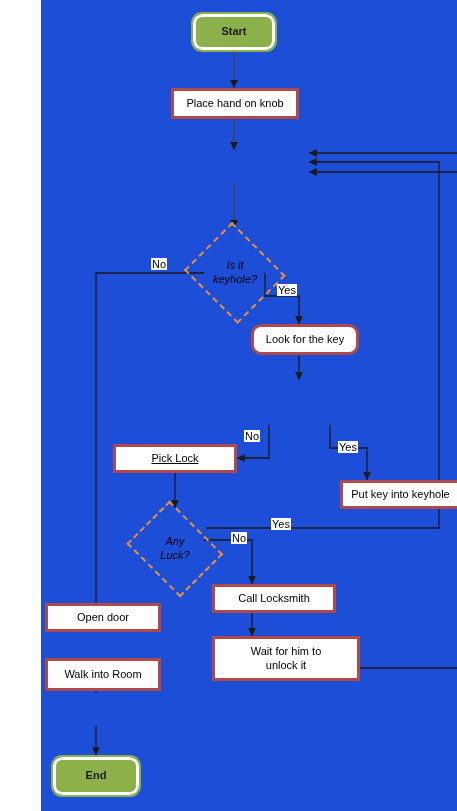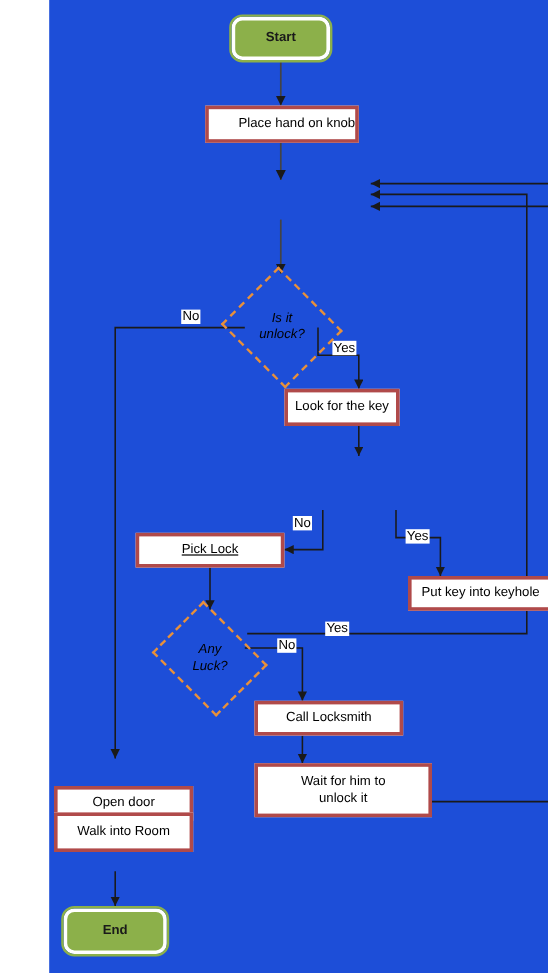--- a/index.html
+++ b/index.html
@@ -121,34 +121,34 @@
 
     <path d="M55,665 L55,693" stroke="#1a1a1a" stroke-width="1.3" fill="none" marker-end="url(#arrow)"></path>
 
     <path d="M55,726 L55,755" stroke="#1a1a1a" stroke-width="1.3" fill="none" marker-end="url(#arrow)"></path>
   </svg>
 
   <div class="node terminator" style="left:152px; top:14px; width:82px; height:36px;">
     <span>Start</span>
   </div>
 
-  <div class="node process" style="left:130px; top:88px; width:128px; height:31px;justify-content:flex-end;">
+  <div class="node process" style="left:130px; top:88px; width:128px; height:31px;">
     <span>Place hand on knob</span>
   </div>
 
 
   <div class="node decision" style="left:140px; top:225px; width:108px; height:96px;">
     <span class="dshape"></span>
     <span class="dtext">
       <span>Is it</span><br>
-      <span>unlock?</span>
+      <span>keyhole?</span>
     </span>
   </div>
 
-  <div class="node process" style="left:196px; top:324px; width:96px; height:31px;">
+  <div class="node process" style="left:210px; top:324px; width:108px; height:31px;border-radius:10px;">
     <span>Look for the key</span>
   </div>
 
 
   <div class="node process" style="left:72px; top:444px; width:124px; height:29px;text-decoration:underline;">
     <span>Pick Lock</span>
   </div>
 
   <div class="node process" style="left:299px; top:480px; width:121px; height:29px;">
     <span>Put key into keyhole</span>
@@ -166,25 +166,25 @@
     </span>
   </div>
 
   <div class="node process" style="left:171px; top:636px; width:148px; height:45px;">
     <span>
       <span>Wait for him to</span><br>
       <span>unlock it</span>
     </span>
   </div>
 
-  <div class="node process" style="left:4px; top:655px; width:116px; height:29px;justify-content:center;">
+  <div class="node process" style="left:4px; top:603px; width:116px; height:29px;justify-content:center;">
     <span>Open door</span>
   </div>
 
-  <div class="node process" style="left:4px; top:677px; width:116px; height:33px;">
+  <div class="node process" style="left:4px; top:658px; width:116px; height:33px;">
     <span>Walk into Room</span>
   </div>
 
   <div class="node terminator" style="left:12px; top:757px; width:86px; height:38px;">
     <span>End</span>
   </div>
 
   <div class="edge-label" style="left:110px; top:258px;">No</div>
 
   <div class="edge-label" style="left:236px; top:284px;">Yes</div>

